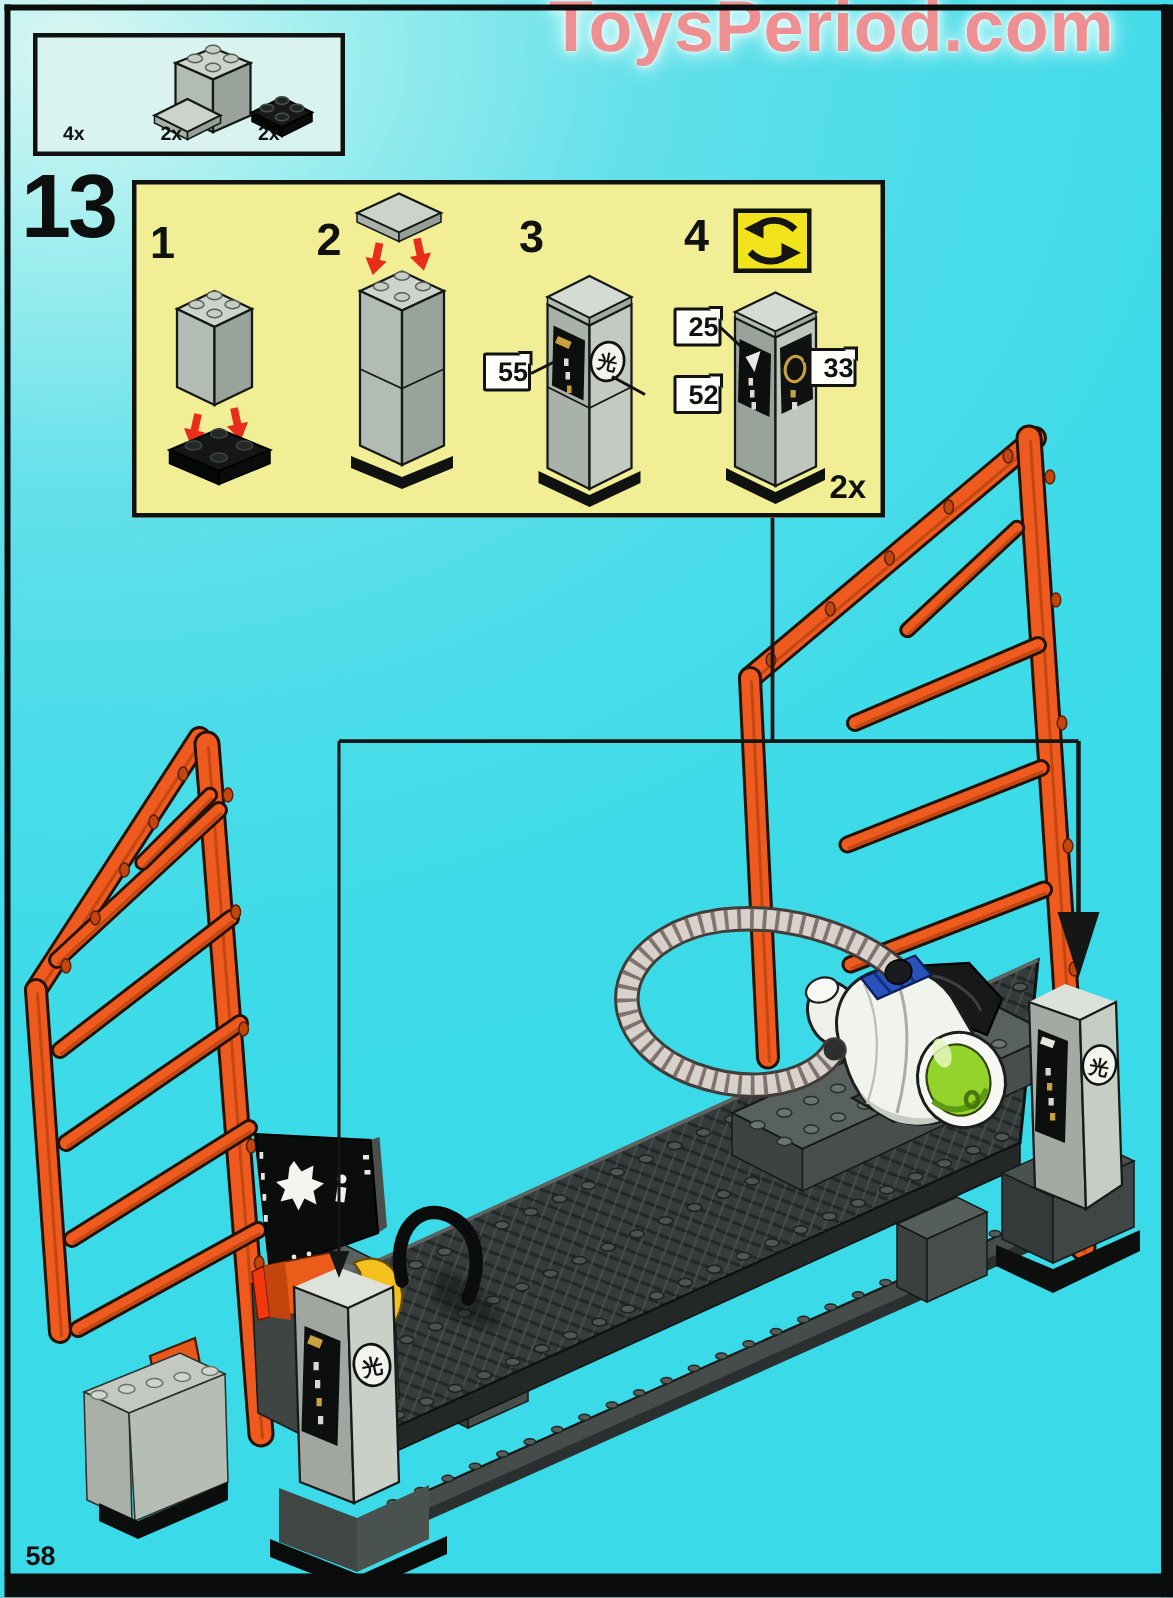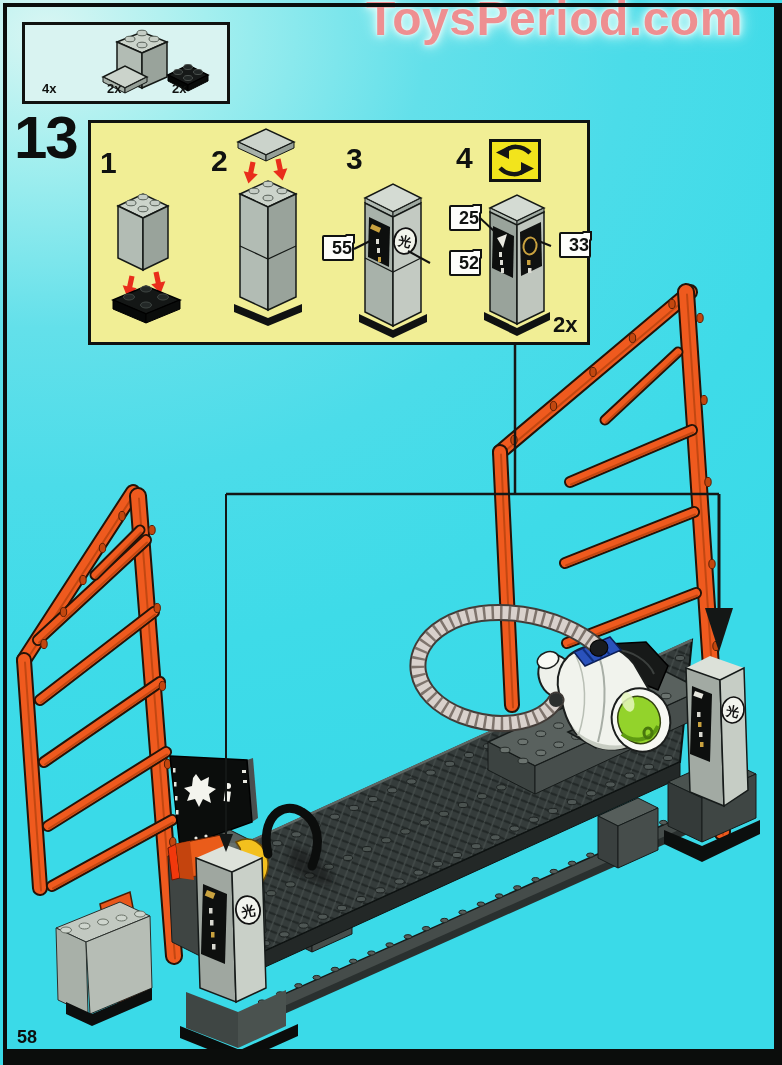--- a/index.html
+++ b/index.html
@@ -558,21 +558,21 @@
         <path d="M38,11 C30,3 18,3 13,10" stroke="#151515" stroke-width="4.5" fill="none"></path>
         <polygon points="17,4 17,17 4,10.5" fill="#151515"></polygon>
         <path d="M8,26 C16,34 28,34 33,27" stroke="#151515" stroke-width="4.5" fill="none"></path>
         <polygon points="29,20 29,33 42,26.5" fill="#151515"></polygon>
       </svg>
     </div>
 
     <div class="callout" style="left:231px;top:112px;"><span>55</span></div>
     <div class="callout" style="left:358px;top:127px;"><span>52</span></div>
     <div class="callout" style="left:358px;top:82px;"><span>25</span></div>
-    <div class="callout" style="left:468px;top:109px;"><span>33</span></div>
+    <div class="callout" style="left:448px;top:109px;"><span>33</span></div>
 
     <div class="qty2x">2x</div>
   </div>
 
   <div class="frame" style="left:3px;top:3px;width:776px;height:4px;"></div>
   <div class="frame" style="left:3px;top:3px;width:4px;height:1047px;"></div>
   <div class="frame" style="left:774px;top:3px;width:8px;height:1062px;"></div>
   <div class="frame" style="left:3px;top:1049px;width:779px;height:16px;"></div>
 
   <div class="pagenum">58</div>

